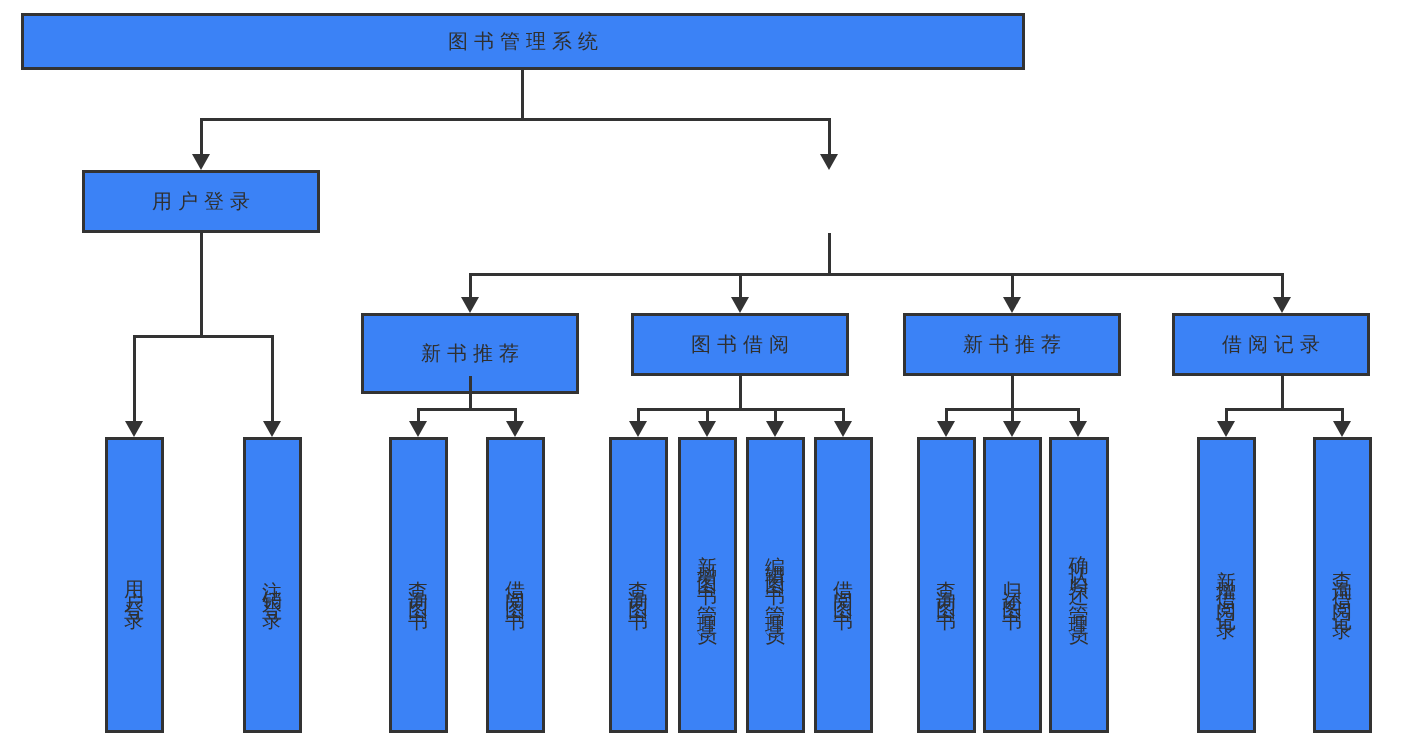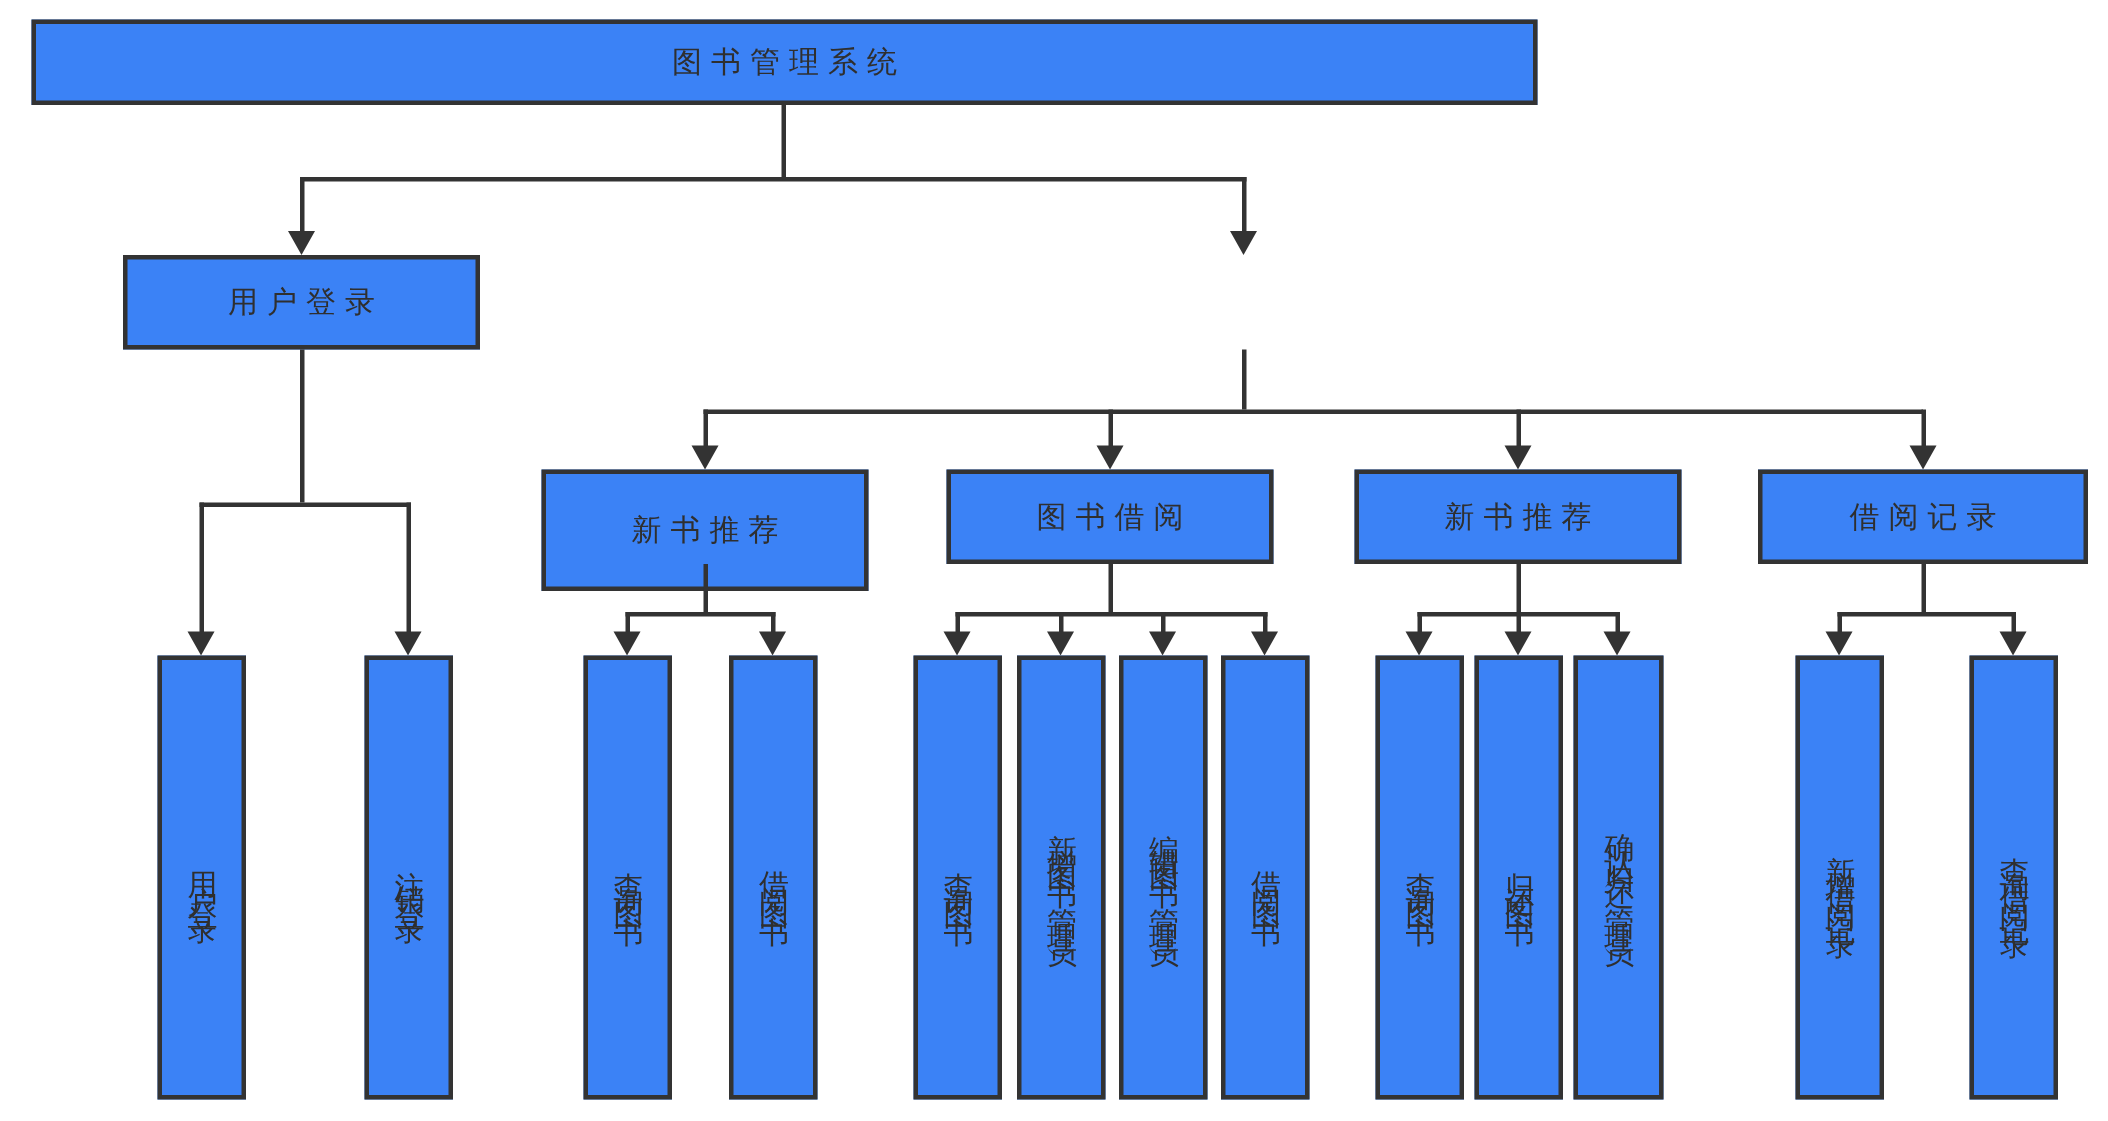--- a/index.html
+++ b/index.html
@@ -71,21 +71,21 @@
 
   <div class="node" style="left:361px;top:313px;width:218px;height:81px;">
     <span class="lbl">新书推荐</span>
   </div>
   <div class="node" style="left:631px;top:313px;width:218px;height:63px;">
     <span class="lbl">图书借阅</span>
   </div>
   <div class="node" style="left:903px;top:313px;width:218px;height:63px;">
     <span class="lbl">新书推荐</span>
   </div>
-  <div class="node" style="left:1172px;top:313px;width:220px;height:63px;">
+  <div class="node" style="left:1172px;top:313px;width:198px;height:63px;">
     <span class="lbl">借阅记录</span>
   </div>
 
   <div class="v" style="left:469px;top:376px;height:32px;"></div>
   <div class="v" style="left:739px;top:376px;height:32px;"></div>
   <div class="v" style="left:1011px;top:376px;height:32px;"></div>
   <div class="v" style="left:1281px;top:376px;height:32px;"></div>
 
   <div class="h" style="left:417px;top:408px;width:100px;"></div>
   <div class="h" style="left:637px;top:408px;width:208px;"></div>

